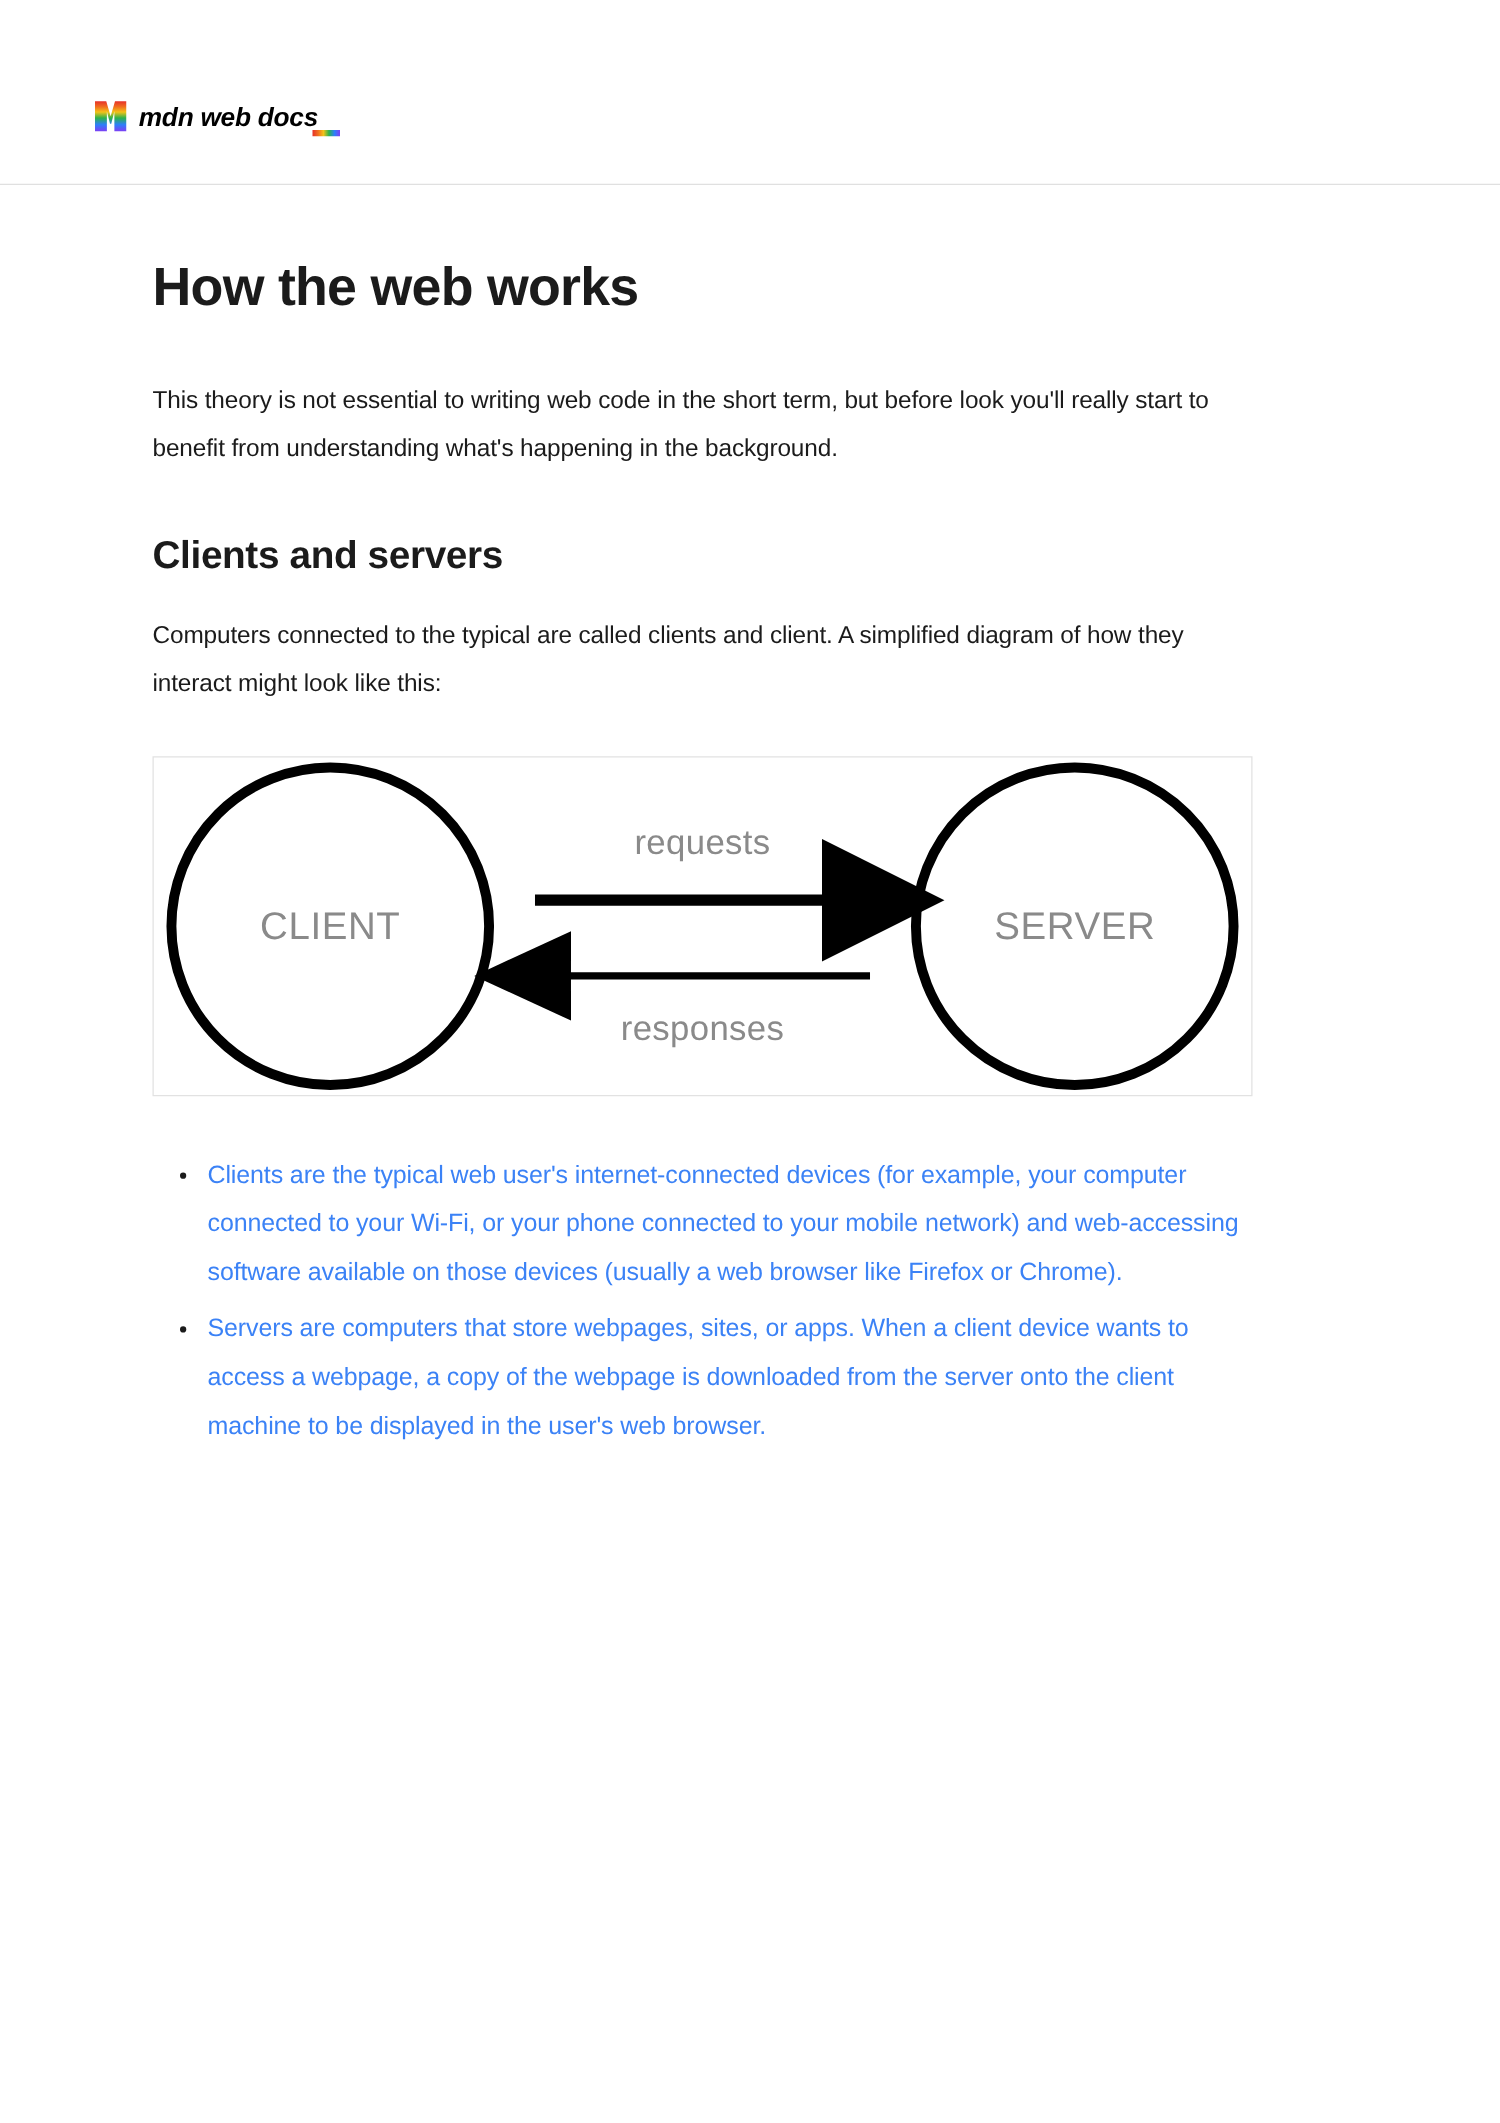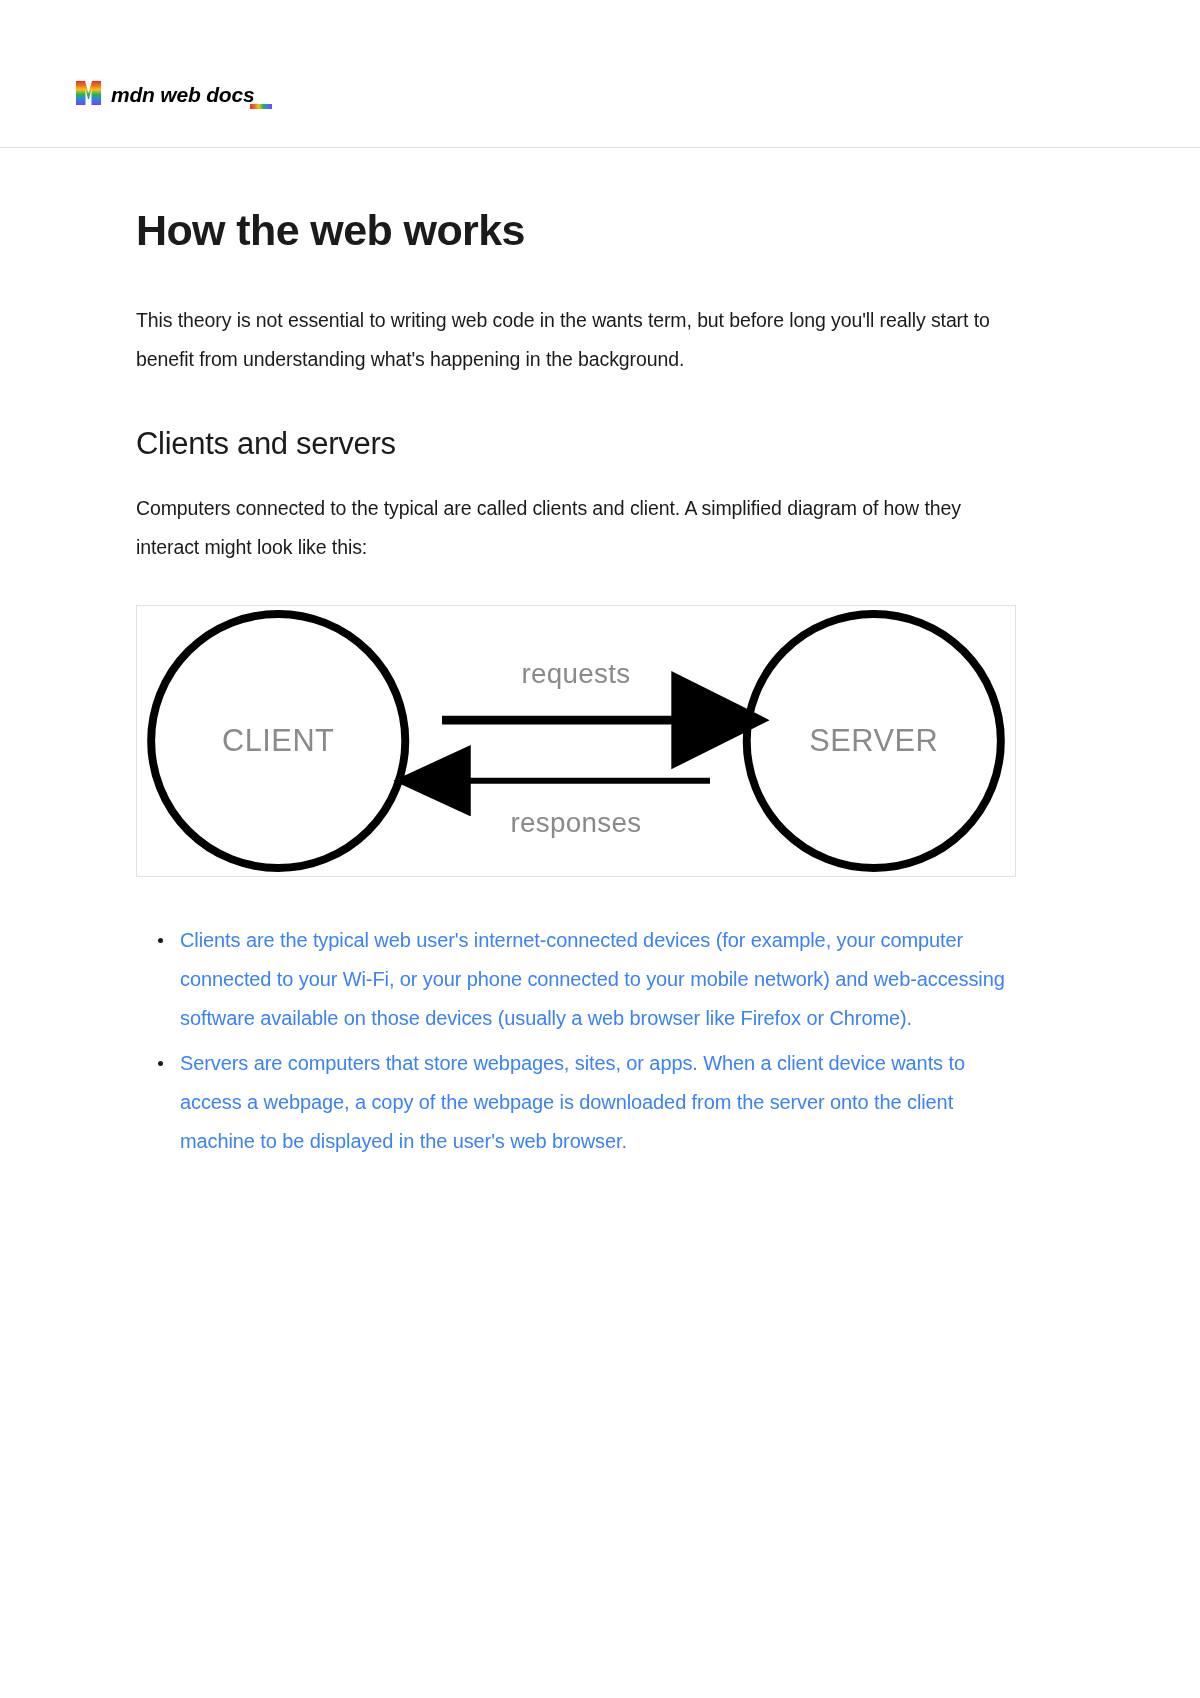--- a/index.html
+++ b/index.html
@@ -59,41 +59,41 @@
     height: 5px;
     background: linear-gradient(90deg,
       #e6312a 0%, #f06d1e 20%, #f3c218 40%,
       #2bb24c 60%, #2d7ff9 80%, #7d3ff5 100%);
     display: block;
   }
 
   
   .article {
     position: relative;
-    padding: 0 0 0 16px;
+    padding: 0 0 0 2px;
   }
   .content {
     width: 890px;
     margin-left: 120px;
     padding-top: 58px;
   }
 
   h1.page-title {
     font-family: "Liberation Sans", sans-serif;
     font-size: 43px;
     font-weight: bold;
     letter-spacing: -0.6px;
     line-height: 1.15;
     margin: 0 0 46px 0;
     color: #1b1b1b;
   }
   h2.section-title {
     font-family: "Liberation Sans", sans-serif;
     font-size: 31px;
-    font-weight: normal;
+    font-weight: bold;
     letter-spacing: -0.3px;
     line-height: 1.2;
     margin: 46px 0 26px 0;
     color: #1b1b1b;
   }
   p.body-text {
     font-size: 19.5px;
     line-height: 39px;
     margin: 0 0 38px 0;
     color: #1b1b1b;
@@ -175,21 +175,21 @@
     </span>
   </a>
 </header>
 
 <main class="article">
   <div class="content">
 
     <h1 class="page-title">How the web works</h1>
 
 
-    <p class="body-text">This theory is not essential to writing web code in the wants term, but before long you'll really start to benefit from understanding what's happening in the background.</p>
+    <p class="body-text">This theory is not essential to writing web code in the short term, but before look you'll really start to benefit from understanding what's happening in the background.</p>
 
     <h2 class="section-title">Clients and servers</h2>
 
     <p class="body-text"><span>Computers connected to the typical are called </span><strong>clients</strong><span> and </span><strong>client</strong><span>. A simplified diagram of how they interact might look like this:</span></p>
 
     <figure class="diagram-frame">
       <svg class="diagram-svg" viewBox="0 0 880 272">
         <defs>
           <marker id="arrowRight" markerWidth="12" markerHeight="12" refX="1" refY="5.5" orient="auto" markerUnits="strokeWidth">
             <path d="M0,0 L11,5.5 L0,11 z" fill="#000000"></path>

